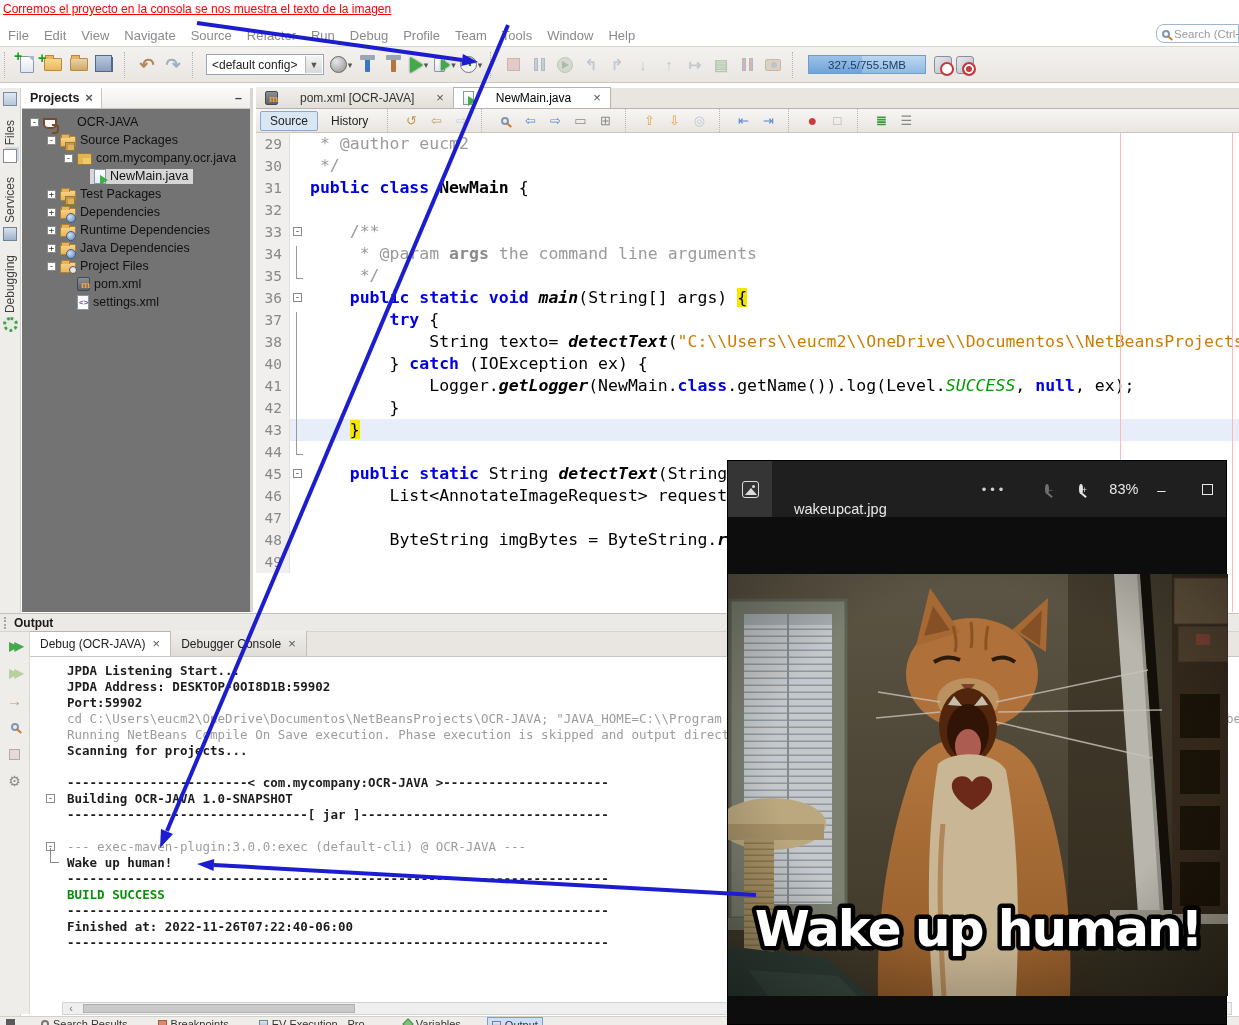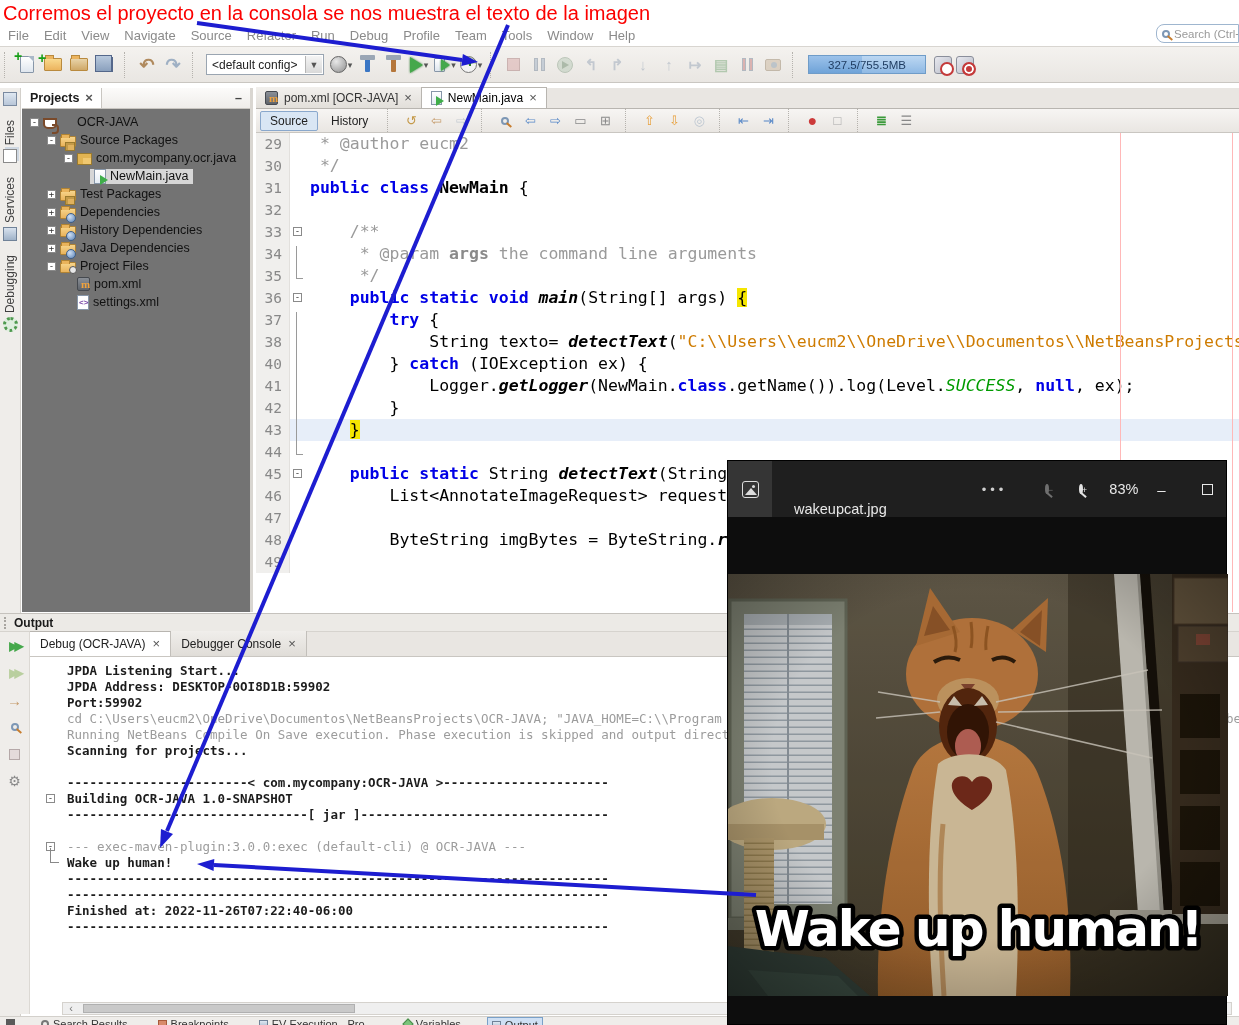--- a/index.html
+++ b/index.html
@@ -2,21 +2,21 @@
 <html><head>
 <meta charset="utf-8">
 <style>
   html,body{margin:0;padding:0;}
   body{width:1239px;height:1025px;position:relative;overflow:hidden;background:#ffffff;
        font-family:"Liberation Sans",sans-serif;-webkit-font-smoothing:antialiased;}
   *{box-sizing:border-box;}
   .abs{position:absolute;}
 
   
-  #redtext{left:3px;top:2px;font-size:20px;color:#fb0100;white-space:nowrap;z-index:60;}
+  #redtext{left:3px;top:2px;font-size:12px;color:#fb0100;white-space:nowrap;z-index:60;text-decoration:underline;}
 
   
   #menubar{left:0;top:26px;width:1239px;height:18px;display:flex;gap:15px;padding-left:8px;
            font-size:13px;color:#8a8a8a;background:#fff;align-items:center;z-index:2;}
   #searchbox{left:1156px;top:24px;width:83px;height:19px;border:1px solid #9fb6cf;background:#fff;
              border-radius:8px 0 0 8px;display:flex;align-items:center;gap:4px;padding-left:5px;
              font-size:11.5px;color:#9a9a9a;z-index:2;overflow:hidden;white-space:nowrap;}
   .mag{width:8px;height:8px;border:2px solid #7d97b5;border-radius:50%;position:relative;flex:none;}
   .mag::after{content:"";position:absolute;width:6px;height:2px;background:#c77d2e;right:-5px;bottom:-3px;transform:rotate(40deg);}
 
@@ -92,21 +92,21 @@
   .ti-package{width:15px;height:12px;margin-top:2px;background:#f0c870;border:1px solid #9a7a2e;box-shadow:inset 0 4px 0 #e2b452,inset 5px 0 0 #e2b452;}
   .ti-class{width:12px;height:15px;background:linear-gradient(#ffffff,#e4ecf4);border:1px solid #8796a8;}
   .ti-class::after{content:"";position:absolute;right:-3px;bottom:-2px;border-left:8px solid #3fae49;border-top:5px solid transparent;border-bottom:5px solid transparent;}
   .ti-pom{width:13px;height:14px;background:linear-gradient(#8a8f96,#5f646b);border:1px solid #45494f;border-radius:2px;}
   .ti-pom::after{content:"m";position:absolute;left:3px;top:0px;color:#f0a23c;font-weight:bold;font-size:11px;font-family:"Liberation Serif",serif;}
   .ti-xml{width:12px;height:15px;background:#fff;border:1px solid #8796a8;}
   .ti-xml::after{content:"<>";position:absolute;left:1px;top:2px;font-size:8px;color:#7a4aa8;font-weight:bold;}
 
   
   #edittabs{left:256px;top:88px;width:983px;height:21px;background:#e9e6e2;border-bottom:1px solid #b8b5b0;display:flex;align-items:flex-end;z-index:2;}
-  .etab{height:21px;display:flex;align-items:center;gap:6px;padding:0 9px;font-size:12px;color:#333;
+  .etab{height:21px;display:flex;align-items:center;gap:22px;padding:0 9px;font-size:12px;color:#333;
         border-right:1px solid #b8b5b0;background:linear-gradient(#f2f0ed,#e2dfda);white-space:nowrap;}
   .etab.active{background:#fff;border-top:1px solid #b8b5b0;font-weight:normal;color:#000;}
   #srcbar{left:256px;top:109px;width:983px;height:24px;background:linear-gradient(#f7f5f3,#e9e6e2);border-bottom:1px solid #c9c6c1;
           display:flex;align-items:center;gap:3px;padding-left:4px;z-index:2;font-size:12px;}
   .viewbtn{padding:2px 9px;border:1px solid transparent;color:#222;}
   .viewbtn.active{background:#d9e6f4;border:1px solid #8aa8cc;border-radius:2px;}
   .ei{width:22px;height:20px;display:flex;align-items:center;justify-content:center;font-size:13px;flex:none;}
   #codewrap{left:256px;top:133px;width:983px;height:479px;background:#fff;overflow:hidden;z-index:2;}
   .crow{display:flex;height:22px;font-family:"DejaVu Sans Mono","Liberation Mono",monospace;font-size:16.5px;line-height:22px;}
   .lnum{width:34px;padding-right:7px;text-align:right;background:#f0efed;color:#888;font-size:14.5px;flex:none;border-right:1px solid #e2e0dd;}
@@ -376,21 +376,21 @@
         <span class="exp">+</span>
         <span style="display: flex; align-items: center;">
           <span class="ti ti-folder badge-jar"></span>
           <span>Dependencies</span>
         </span>
       </div>
       <div class="trow" style="padding-left: 25px;">
         <span class="exp">+</span>
         <span style="display: flex; align-items: center;">
           <span class="ti ti-folder badge-jar"></span>
-          <span>History Dependencies</span>
+          <span>Runtime Dependencies</span>
         </span>
       </div>
       <div class="trow" style="padding-left: 25px;">
         <span class="exp">+</span>
         <span style="display: flex; align-items: center;">
           <span class="ti ti-folder badge-jar"></span>
           <span>Java Dependencies</span>
         </span>
       </div>
       <div class="trow" style="padding-left: 25px;">
@@ -612,20 +612,21 @@
     <div class="corow"><span class="c-g">Running NetBeans Compile On Save execution. Phase execution is skipped and output directories of the selected project are used instead.</span></div>
     <div class="corow"><span class="c-b">Scanning for projects...</span></div>
     <div class="corow"><span class="c-b"></span></div>
     <div class="corow"><span class="c-b">------------------------&lt; com.mycompany:OCR-JAVA &gt;----------------------</span></div>
     <div class="corow"><span class="exp cfold">-</span><span class="c-b">Building OCR-JAVA 1.0-SNAPSHOT</span></div>
     <div class="corow"><span class="c-b">--------------------------------[ jar ]---------------------------------</span></div>
     <div class="corow"><span class="c-b"></span></div>
     <div class="corow"><span class="exp cfold">-</span><span class="c-g">--- exec-maven-plugin:3.0.0:exec (default-cli) @ OCR-JAVA ---</span></div>
     <div class="corow"><span class="c-b">Wake up human!</span></div>
     <div class="corow"><span class="c-b">------------------------------------------------------------------------</span></div>
+    <div class="corow"><span class="c-green">BUILD SUCCESS</span></div>
     <div class="corow"><span class="c-b">------------------------------------------------------------------------</span></div>
     <div class="corow"><span class="c-b">Finished at: 2022-11-26T07:22:40-06:00</span></div>
     <div class="corow"><span class="c-b">------------------------------------------------------------------------</span></div>
   </div>
 <div class="abs" id="conguide"></div>
 
 <div class="abs" id="hscroll">
   <span class="larr">‹</span>
   <span class="thumb"></span>
 </div>

